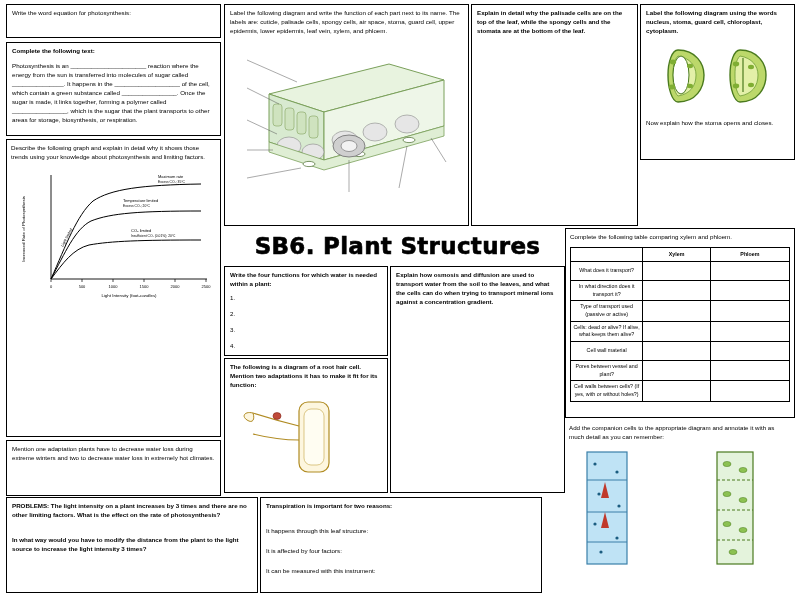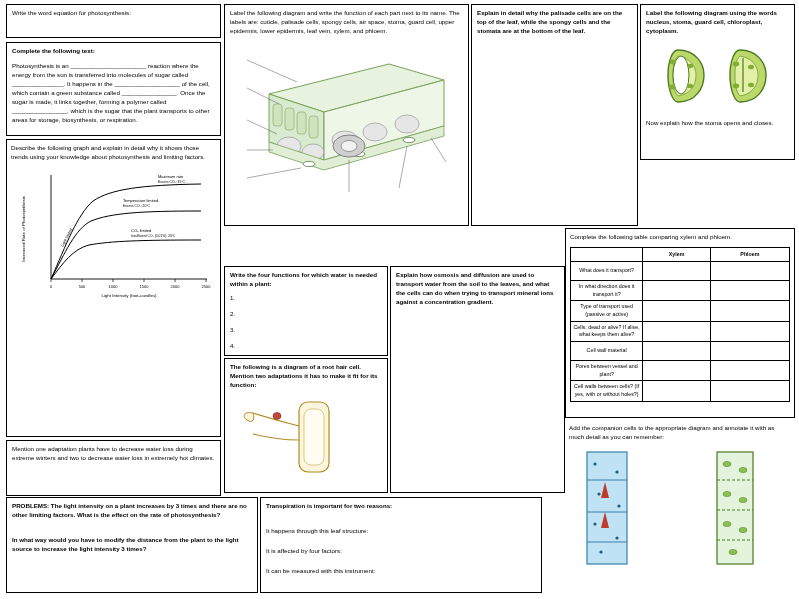--- a/index.html
+++ b/index.html
@@ -207,20 +207,23 @@
           <line x1="8" y1="108" x2="34" y2="108"></line>
           <line x1="8" y1="136" x2="62" y2="126"></line>
           <line x1="110" y1="150" x2="110" y2="118"></line>
           <line x1="160" y1="146" x2="168" y2="104"></line>
           <line x1="207" y1="120" x2="192" y2="96"></line>
         </g>
       </svg>
     </div>
   </div>
 
+  <div class="title-box">
+    <span class="title-text">SB6. Plant Structures</span>
+  </div>
 
   <div class="box" style="left:224px; top:266px; width:164px; height:90px;">
     <p class="bold">Write the four functions for which water is needed within a plant:</p>
     <ul class="numlist">
       <li>1.</li>
       <li>2.</li>
       <li>3.</li>
       <li>4.</li>
     </ul>
   </div>

